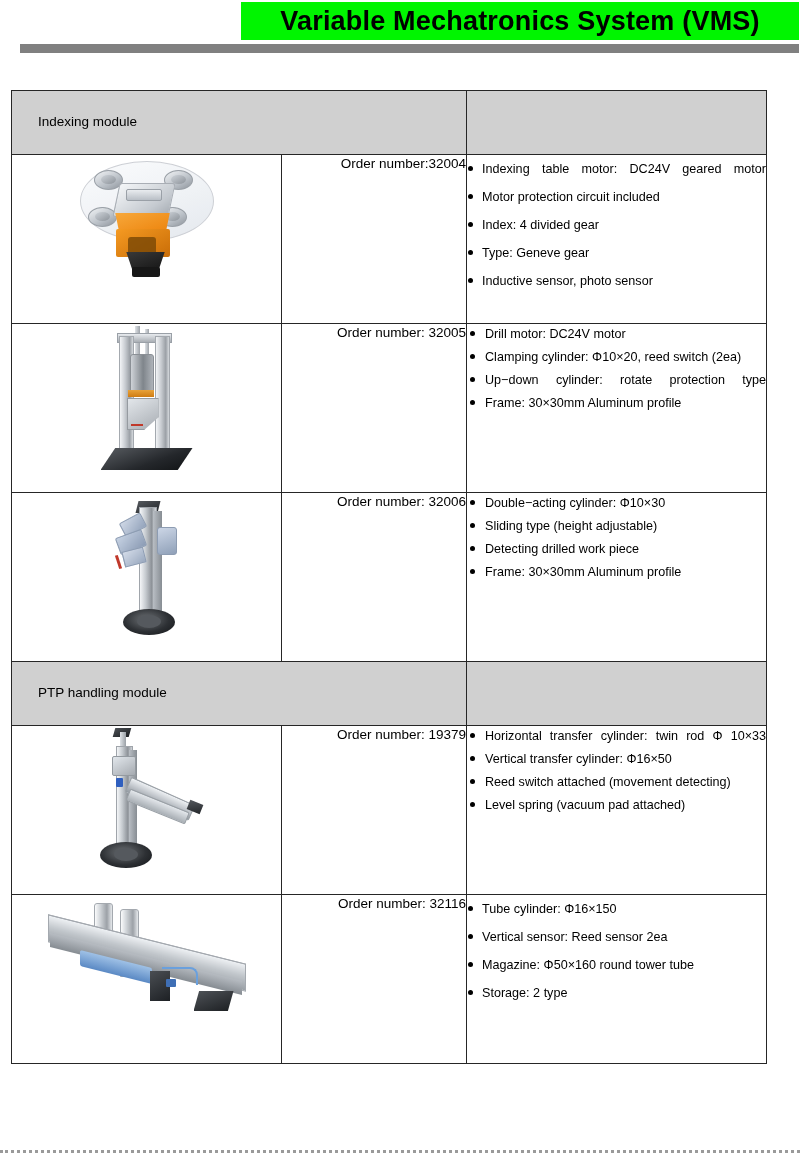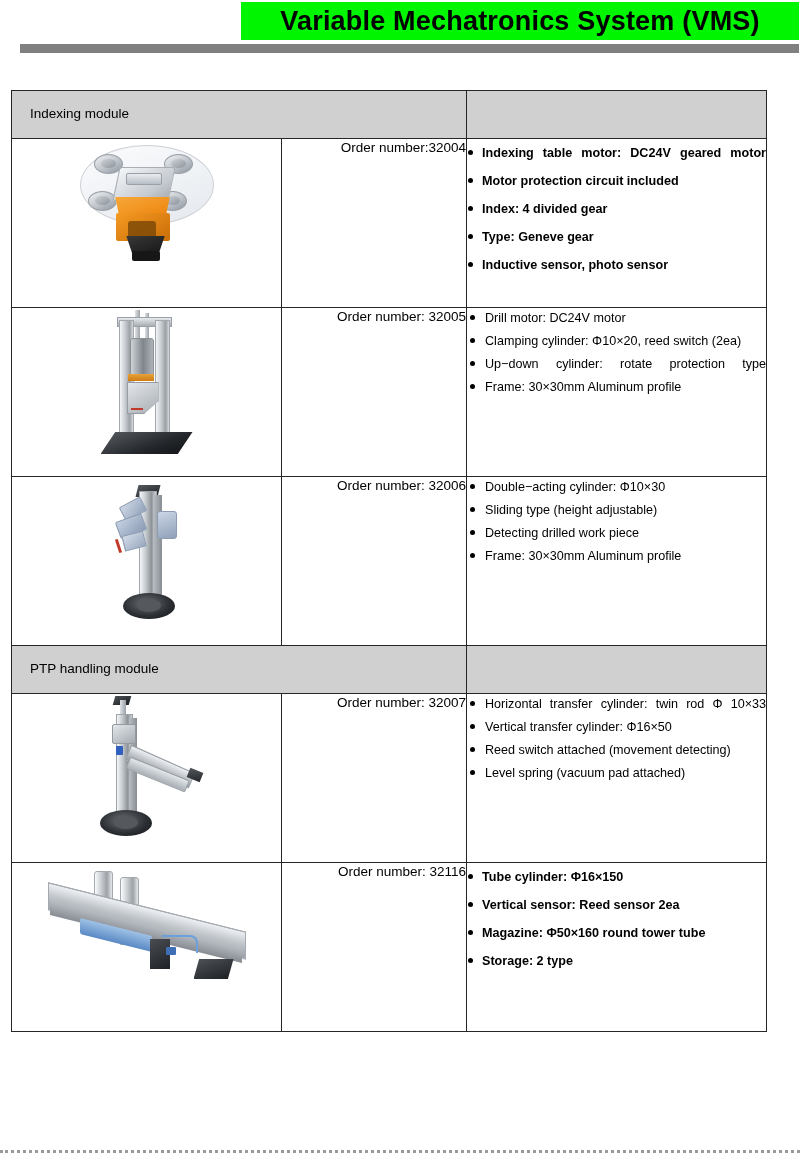--- a/index.html
+++ b/index.html
@@ -64,21 +64,21 @@
     vertical-align: top;
     padding: 0;
   }
   .col-img   { width: 270px; }
   .col-order { width: 185px; }
   .col-spec  { width: 300px; }
 
   .section-head td {
     background: #d0d0d0;
     height: 27px;
-    padding: 10px;
+    padding: 18px;
   }
   .section-head .head-label {
     padding: 3px 0 0 8px;
     font-size: 13.5px;
     line-height: 20px;
     color: #000;
     white-space: nowrap;
     font-family: "Liberation Sans", "DejaVu Sans", sans-serif;
   }
   .section-head .head-blank {
@@ -121,21 +121,20 @@
     width: 5px;
     height: 5px;
     border-radius: 50%;
     background: #000;
   }
   
   ul.spec.loose li {
     line-height: 28px;
     text-align: justify;
     margin-bottom: 0;
-    font-weight: bold;
   }
   ul.spec.loose li::before {
     top: 11px;
   }
   
   ul.spec.compact li {
     line-height: 20px;
     text-align: justify;
     padding-left: 18px;
     margin-bottom: 3px;
@@ -546,21 +545,21 @@
           <div class="clamp"></div>
           <div class="bluedot"></div>
           <div class="arm"></div>
           <div class="arm2"></div>
           <div class="tip"></div>
           <div class="foot"></div>
           <div class="foot-in"></div>
         </div>
       </td>
       <td class="cell-order">
-        <span>Order number: 32007</span>
+        <span>Order number: 19379</span>
       </td>
       <td class="cell-spec">
         <ul class="spec compact">
           <li class="justify-last">Horizontal transfer cylinder: twin rod Φ 10×33</li>
           <li class="nojustify">Vertical transfer cylinder: Φ16×50</li>
           <li>Reed switch attached (movement detecting)</li>
           <li class="nojustify">Level spring (vacuum pad attached)</li>
         </ul>
       </td>
     </tr>

